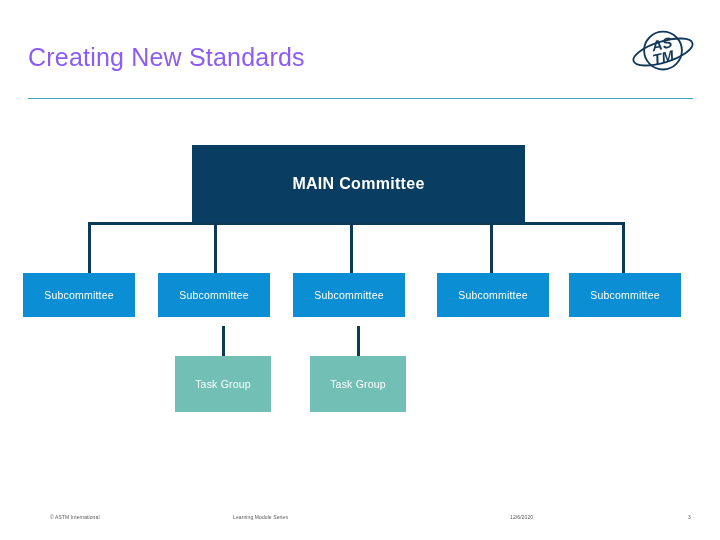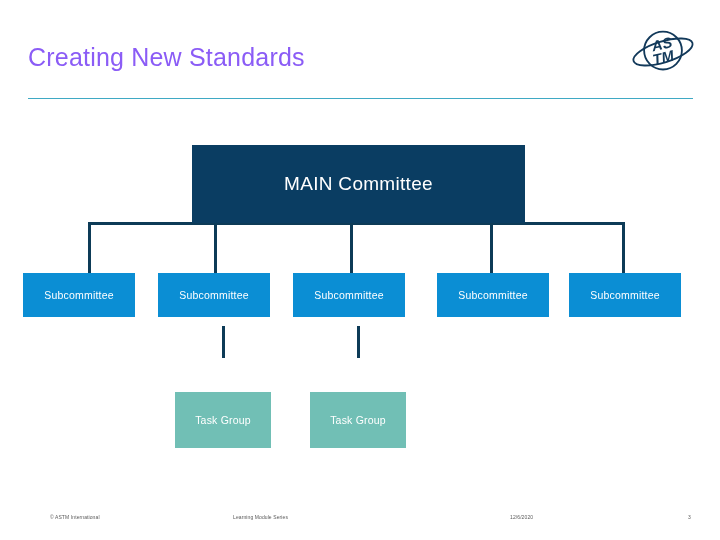--- a/index.html
+++ b/index.html
@@ -63,22 +63,22 @@
     color: #ffffff;
     box-sizing: border-box;
   }
 
   .node-main {
     left: 192px;
     top: 145px;
     width: 333px;
     height: 78px;
     background: #0a3d62;
-    font-size: 19px;
-    font-weight: 400;
+    font-size: 16px;
+    font-weight: 700;
     letter-spacing: 0.3px;
   }
 
   .node-sub {
     top: 273px;
     width: 112px;
     height: 44px;
     background: #0b8ed4;
     font-size: 10.5px;
     letter-spacing: 0.2px;
@@ -89,21 +89,20 @@
   .sub-3 { left: 437px; }
   .sub-4 { left: 569px; }
 
   .node-task {
     top: 356px;
     width: 96px;
     height: 56px;
     background: #71bfb5;
     font-size: 10.5px;
     letter-spacing: 0.2px;
-    margin-top: 36px;
   }
   .task-0 { left: 175px; }
   .task-1 { left: 310px; }
 
   
   .conn {
     position: absolute;
     background: #0d3b57;
   }
   .conn-h-main {

